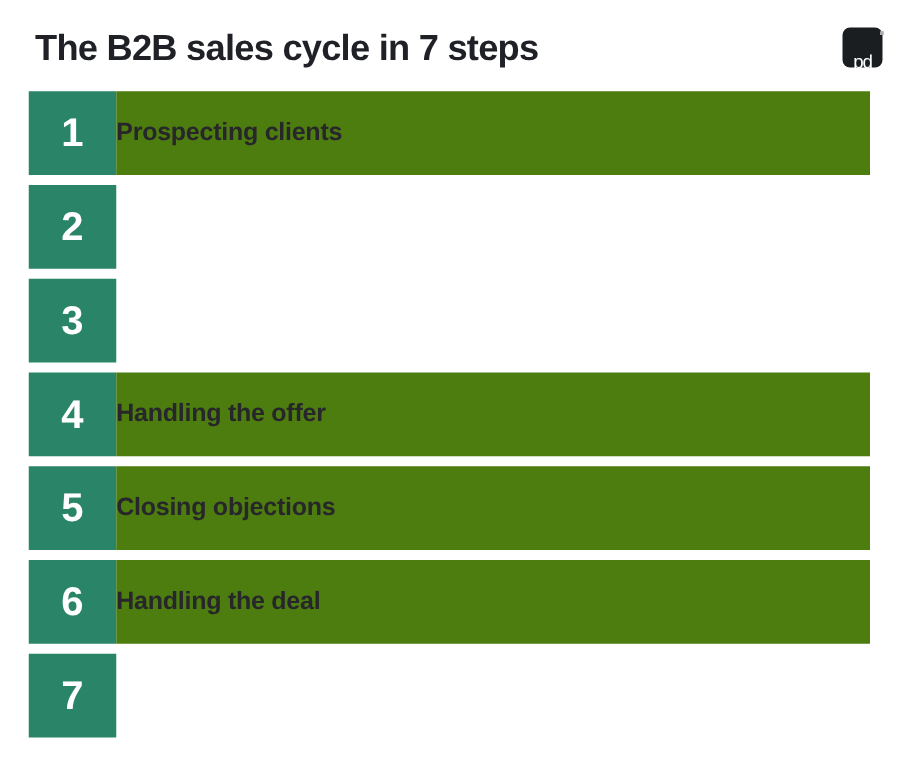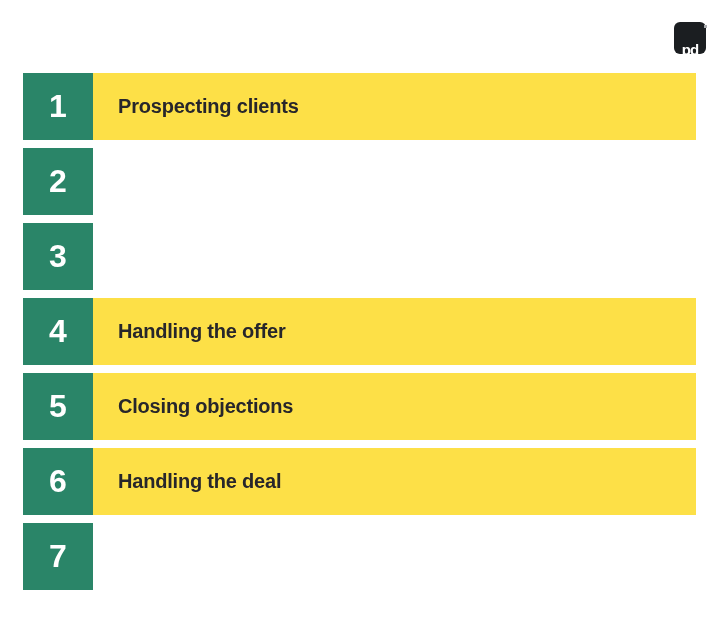--- a/index.html
+++ b/index.html
@@ -31,21 +31,21 @@
     height: 32px;
     background: #1b1e21;
     border-radius: 6px;
     display: flex;
     align-items: center;
     justify-content: center;
   }
   .logo-text {
     color: #ffffff;
     font-size: 15px;
-    font-weight: 700;
+    font-weight: 400;
     letter-spacing: -1px;
     line-height: 1;
     padding-bottom: 2px;
     margin-top: 25px;
   }
   .logo-reg-mark {
     position: absolute;
     top: 3px;
     right: -1px;
     width: 3px;
@@ -71,37 +71,37 @@
     background: #2a8568;
     color: #ffffff;
     display: flex;
     align-items: center;
     justify-content: center;
     font-size: 32px;
     font-weight: 700;
   }
   .step-label-bar {
     flex: 1;
-    background: #fde047;
+    background: #4d7c0f;
     display: flex;
     align-items: center;
-    padding-left: 25px;
   }
   .step-label {
     font-size: 20px;
     font-weight: 700;
     letter-spacing: -0.2px;
     color: #27262b;
     white-space: nowrap;
   }
 </style>
 </head>
 <body>
 
 <div class="header">
+  <div class="page-title">The B2B sales cycle in 7 steps</div>
   <div class="logo">
     <span class="logo-text">pd</span>
     <span class="logo-reg-mark"></span>
   </div>
 </div>
 
 <div class="steps">
 
   <div class="step-row">
     <div class="step-number-badge">

